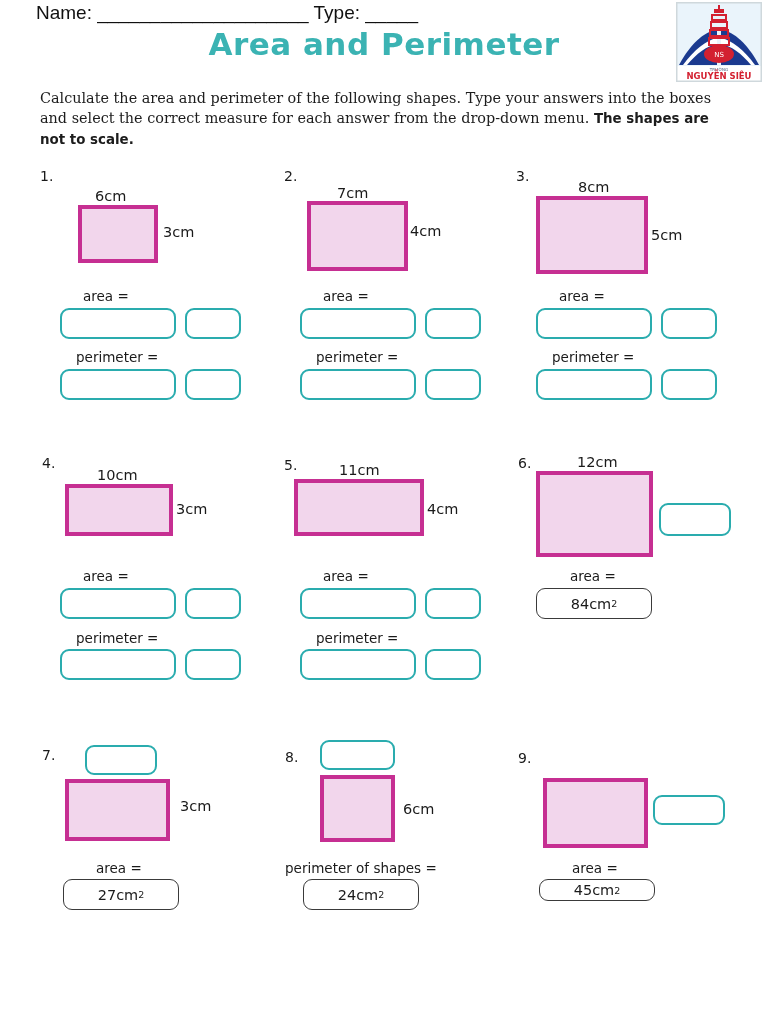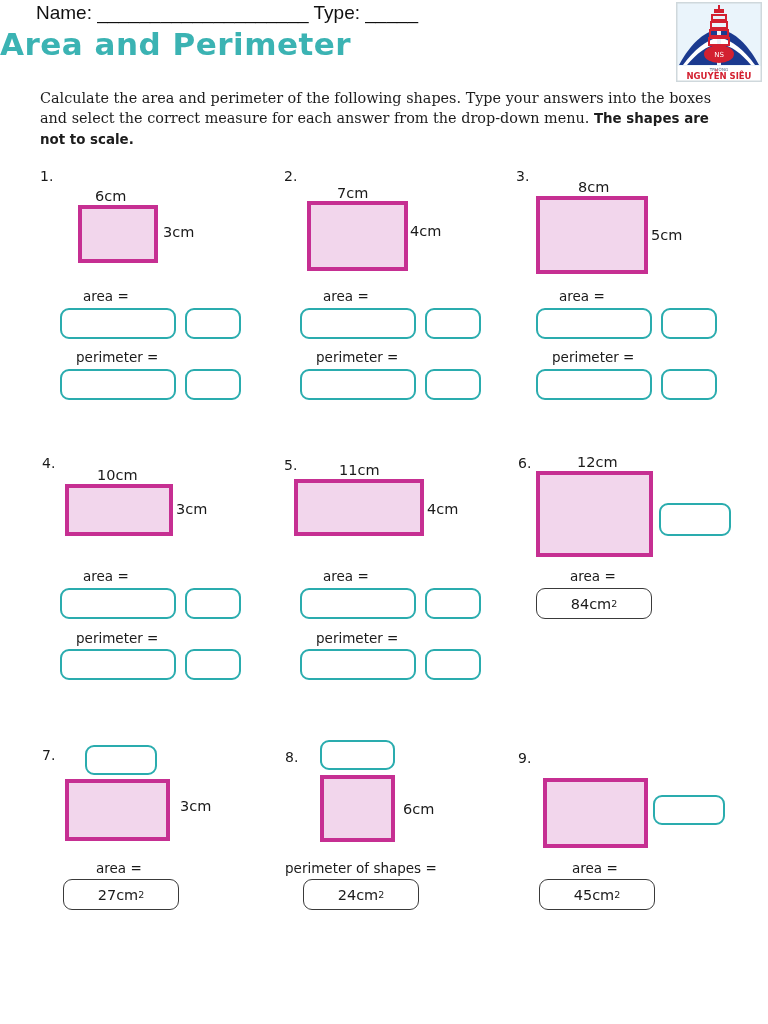--- a/index.html
+++ b/index.html
@@ -14,20 +14,21 @@
 
   
   .namebar {
     position: absolute; left: 36px; top: 2px;
     font-family: "Liberation Sans", sans-serif;
     font-size: 19px; color: #111; white-space: pre;
     letter-spacing: 0px;
   }
   .title {
     position: absolute; left: 0; top: 26px; width: 768px;
+    text-align: center;
     font-family: "DejaVu Sans", sans-serif;
     font-weight: bold; font-size: 31px;
     color: #3bb3b3; letter-spacing: .5px;
   }
   .logo {
     position: absolute; right: 6px; top: 2px;
     width: 86px; height: 80px;
     border: 1px solid #cfd8dc; background: #eaf4fb;
     overflow: hidden;
   }
@@ -218,19 +219,19 @@
         <sup>2</sup>
     </div>
   </div>
 
   <div class="prob">
     <div class="num" style="left:518px; top:750px;">9.</div>
     <div class="dim" style="left:583px; top:781px;">9cm</div>
     <div class="rect" style="left:543px; top:778px; width:105px; height:70px;"></div>
     <div class="tealbox" style="left:653px; top:795px; width:72px; height:30px;"></div>
     <div class="lbl" style="left:572px; top:860px;">area =</div>
-    <div class="answerbox" style="left:539px; top:879px; width:116px; height:31px;">
+    <div class="answerbox" style="left:539px; top:879px; width:116px; height:22px;">
       <span>45cm</span>
         <sup>2</sup>
     </div>
   </div>
 
 </div>
 
 </body></html>

